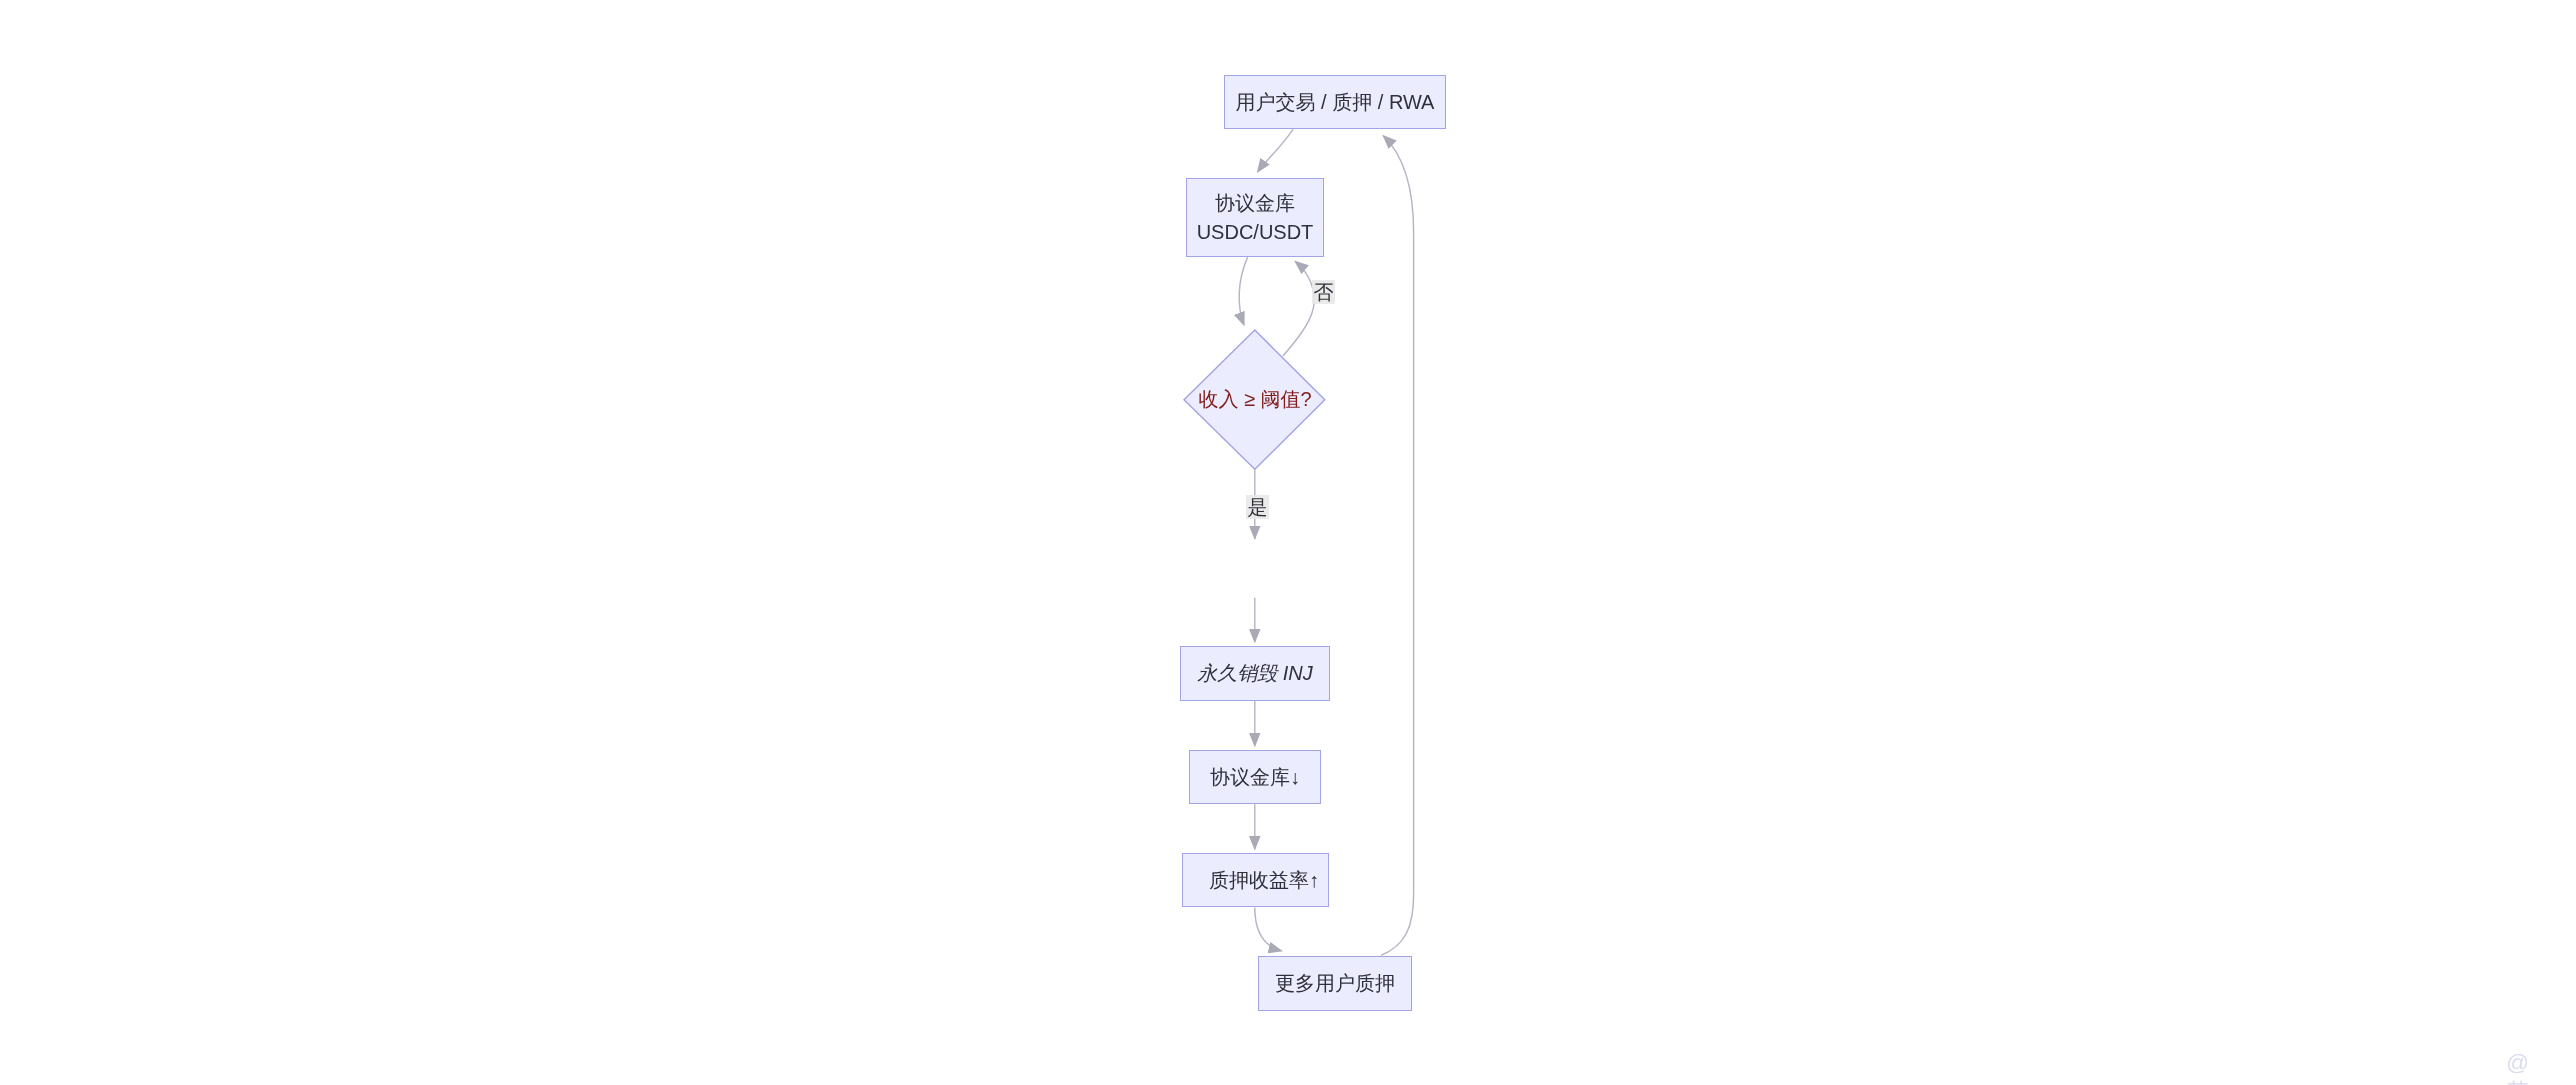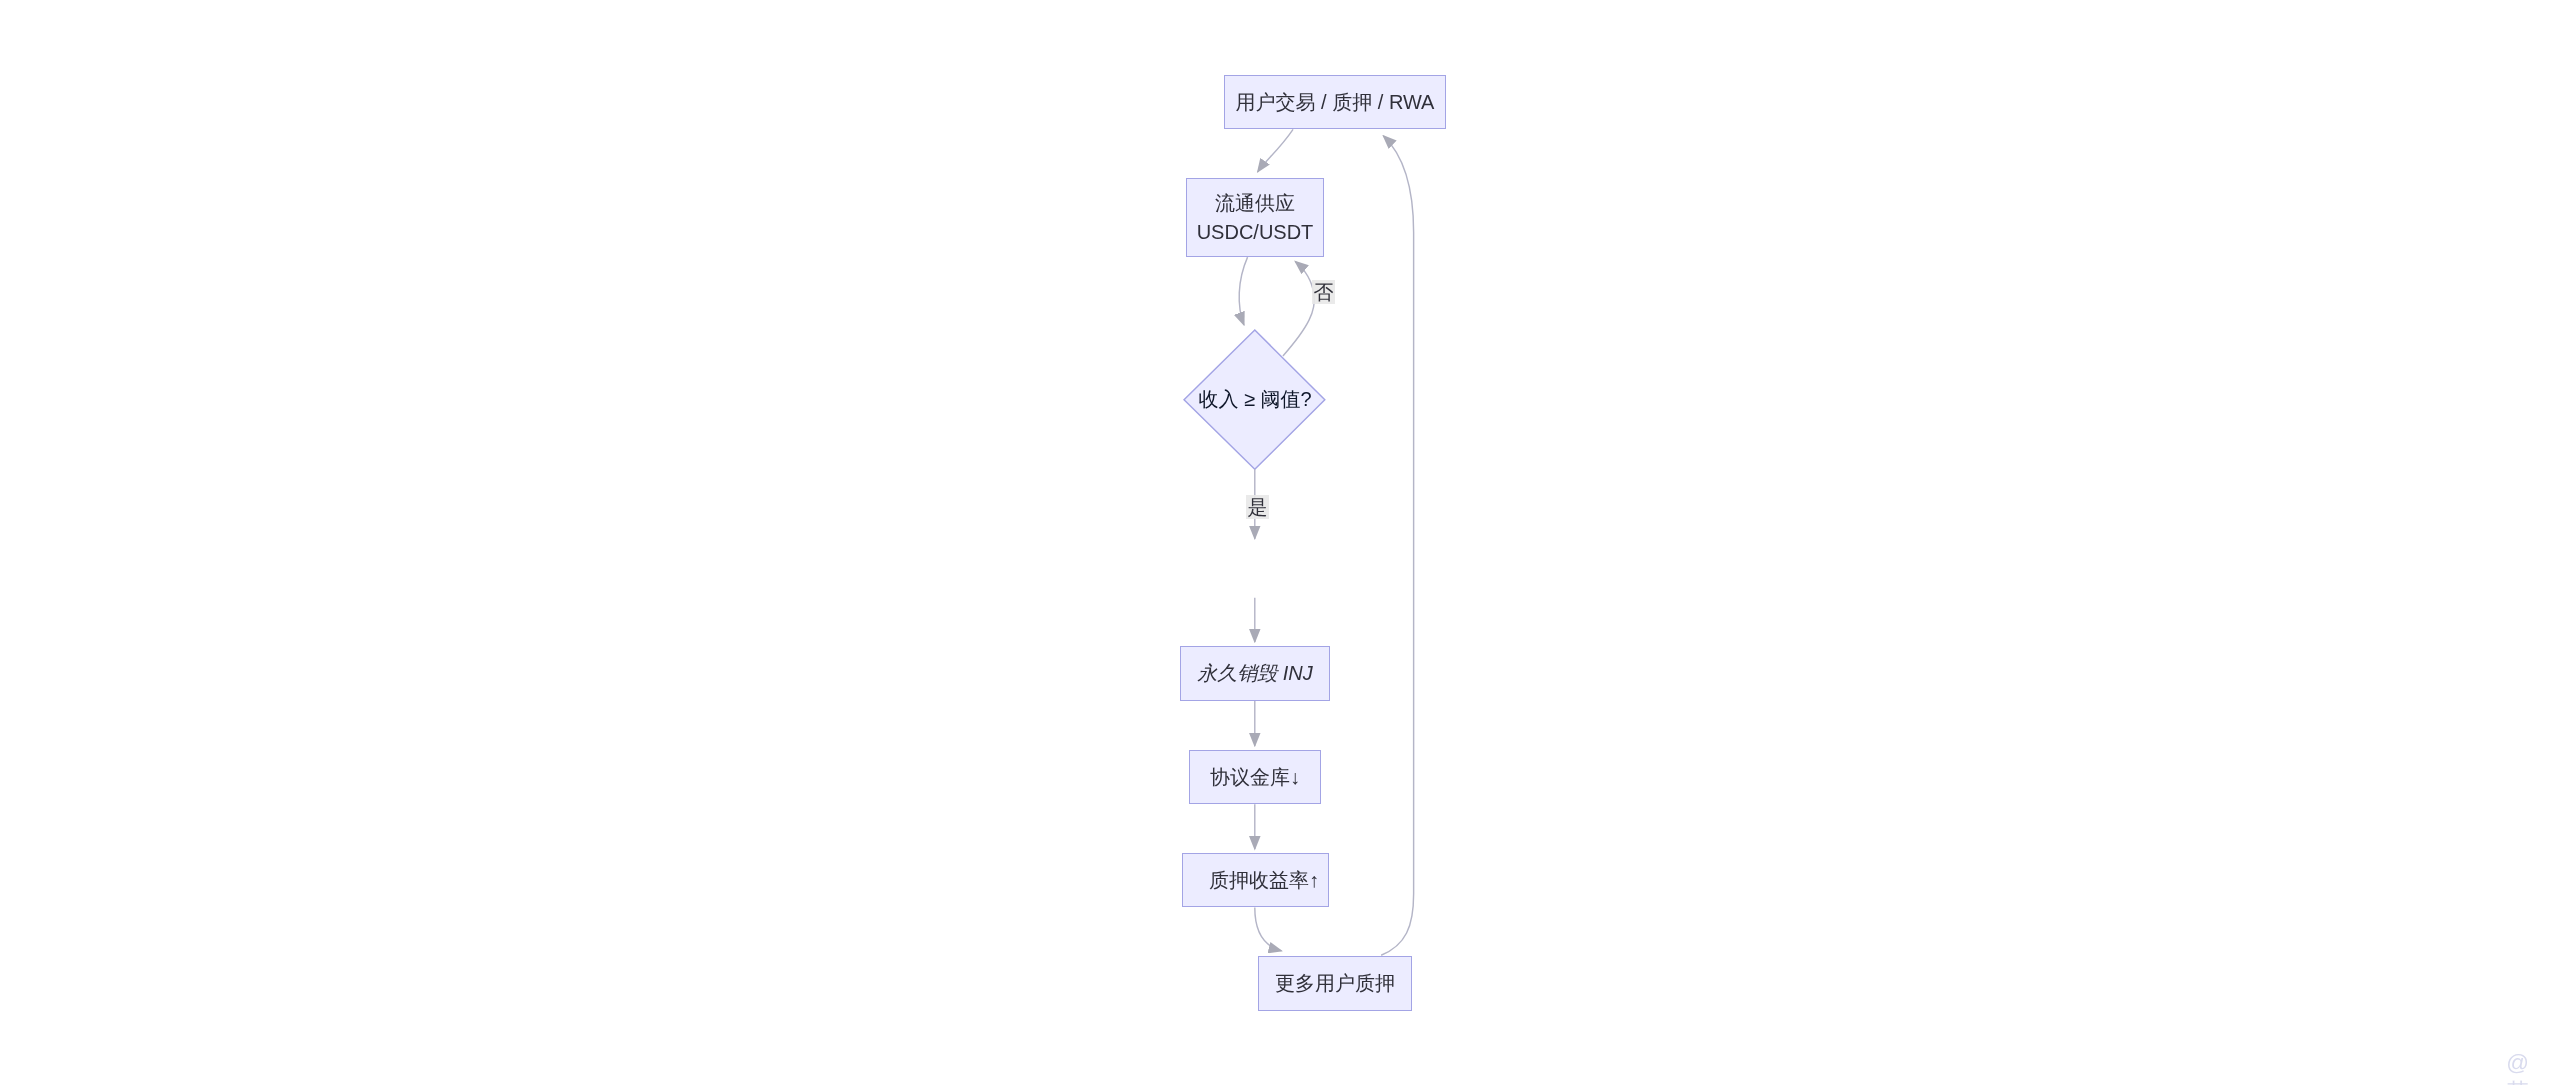--- a/index.html
+++ b/index.html
@@ -38,21 +38,21 @@
     line-height: 29px;
   }
   .decision-label {
     position: absolute;
     box-sizing: border-box;
     display: flex;
     align-items: center;
     justify-content: center;
     text-align: center;
     font-size: 20px;
-    color: #0f172a;
+    color: #7f1d1d;
   }
   .edge-label {
     position: absolute;
     background: rgba(232,232,232,0.9);
     color: #30303a;
     font-size: 20px;
     line-height: 24px;
     padding: 0 1.4px;
   }
   .watermark {
@@ -100,21 +100,21 @@
       <path d="M 1738,828 L 1738,889" marker-end="url(#arrow)"></path>
       <path d="M 1738,971 L 1738,1033" marker-end="url(#arrow)"></path>
       <path d="M 1738,1114 L 1738,1176" marker-end="url(#arrow)"></path>
       <path d="M 1738,1257 C 1738,1293 1752,1311 1775,1317" marker-end="url(#arrow)"></path>
       <path d="M 1913,1323 C 1947,1309 1958,1283 1958,1238 L 1958,322 C 1958,248 1939,210 1916,188" marker-end="url(#arrow)"></path>
     </g>
   </svg>
 
   <div class="node" id="node-source">用户交易 / 质押 / RWA</div>
 
-  <div class="node" id="node-treasury">流通供应
+  <div class="node" id="node-treasury">协议金库
 USDC/USDT</div>
 
   <div class="decision-label" id="node-decision">收入 ≥ 阈值?</div>
 
 
   <div class="node" id="node-burn">永久销毁 INJ</div>
 
   <div class="node" id="node-supply">协议金库↓</div>
 
   <div class="node" id="node-yield">质押收益率↑</div>

